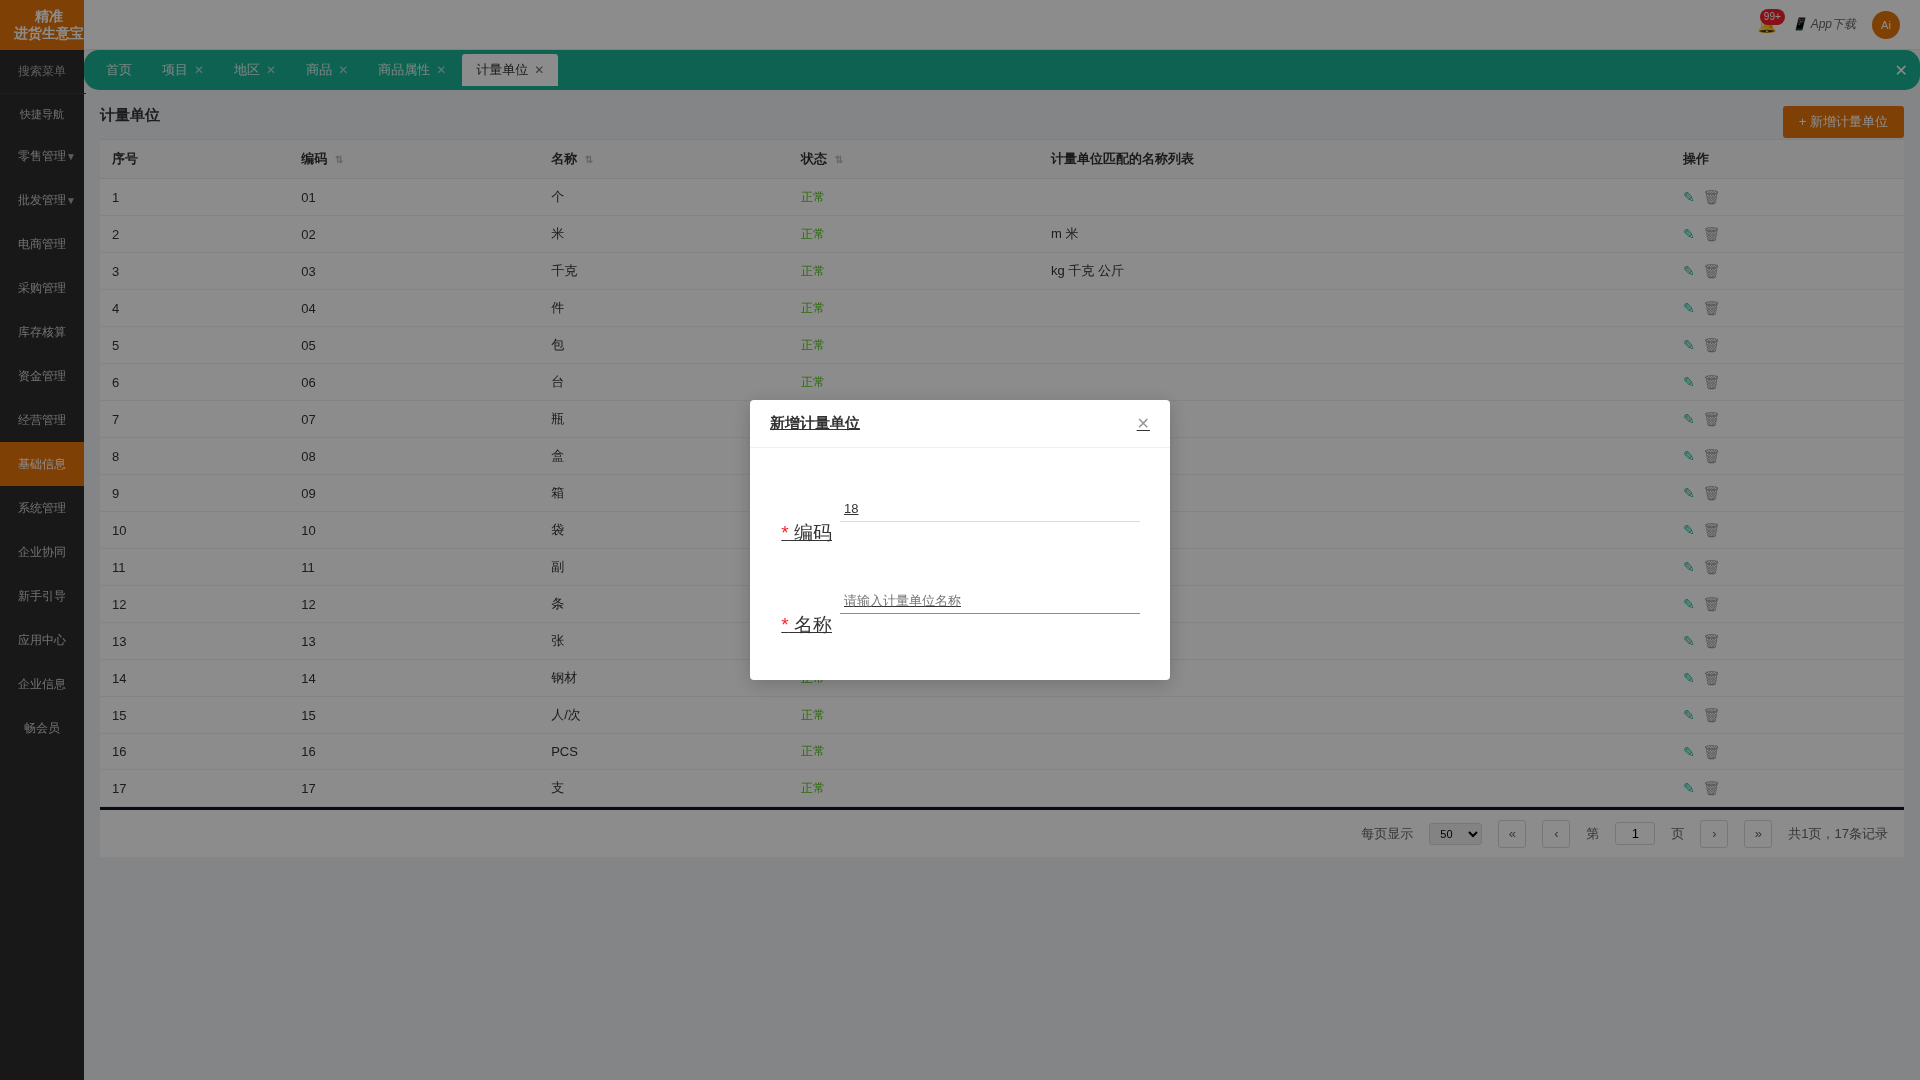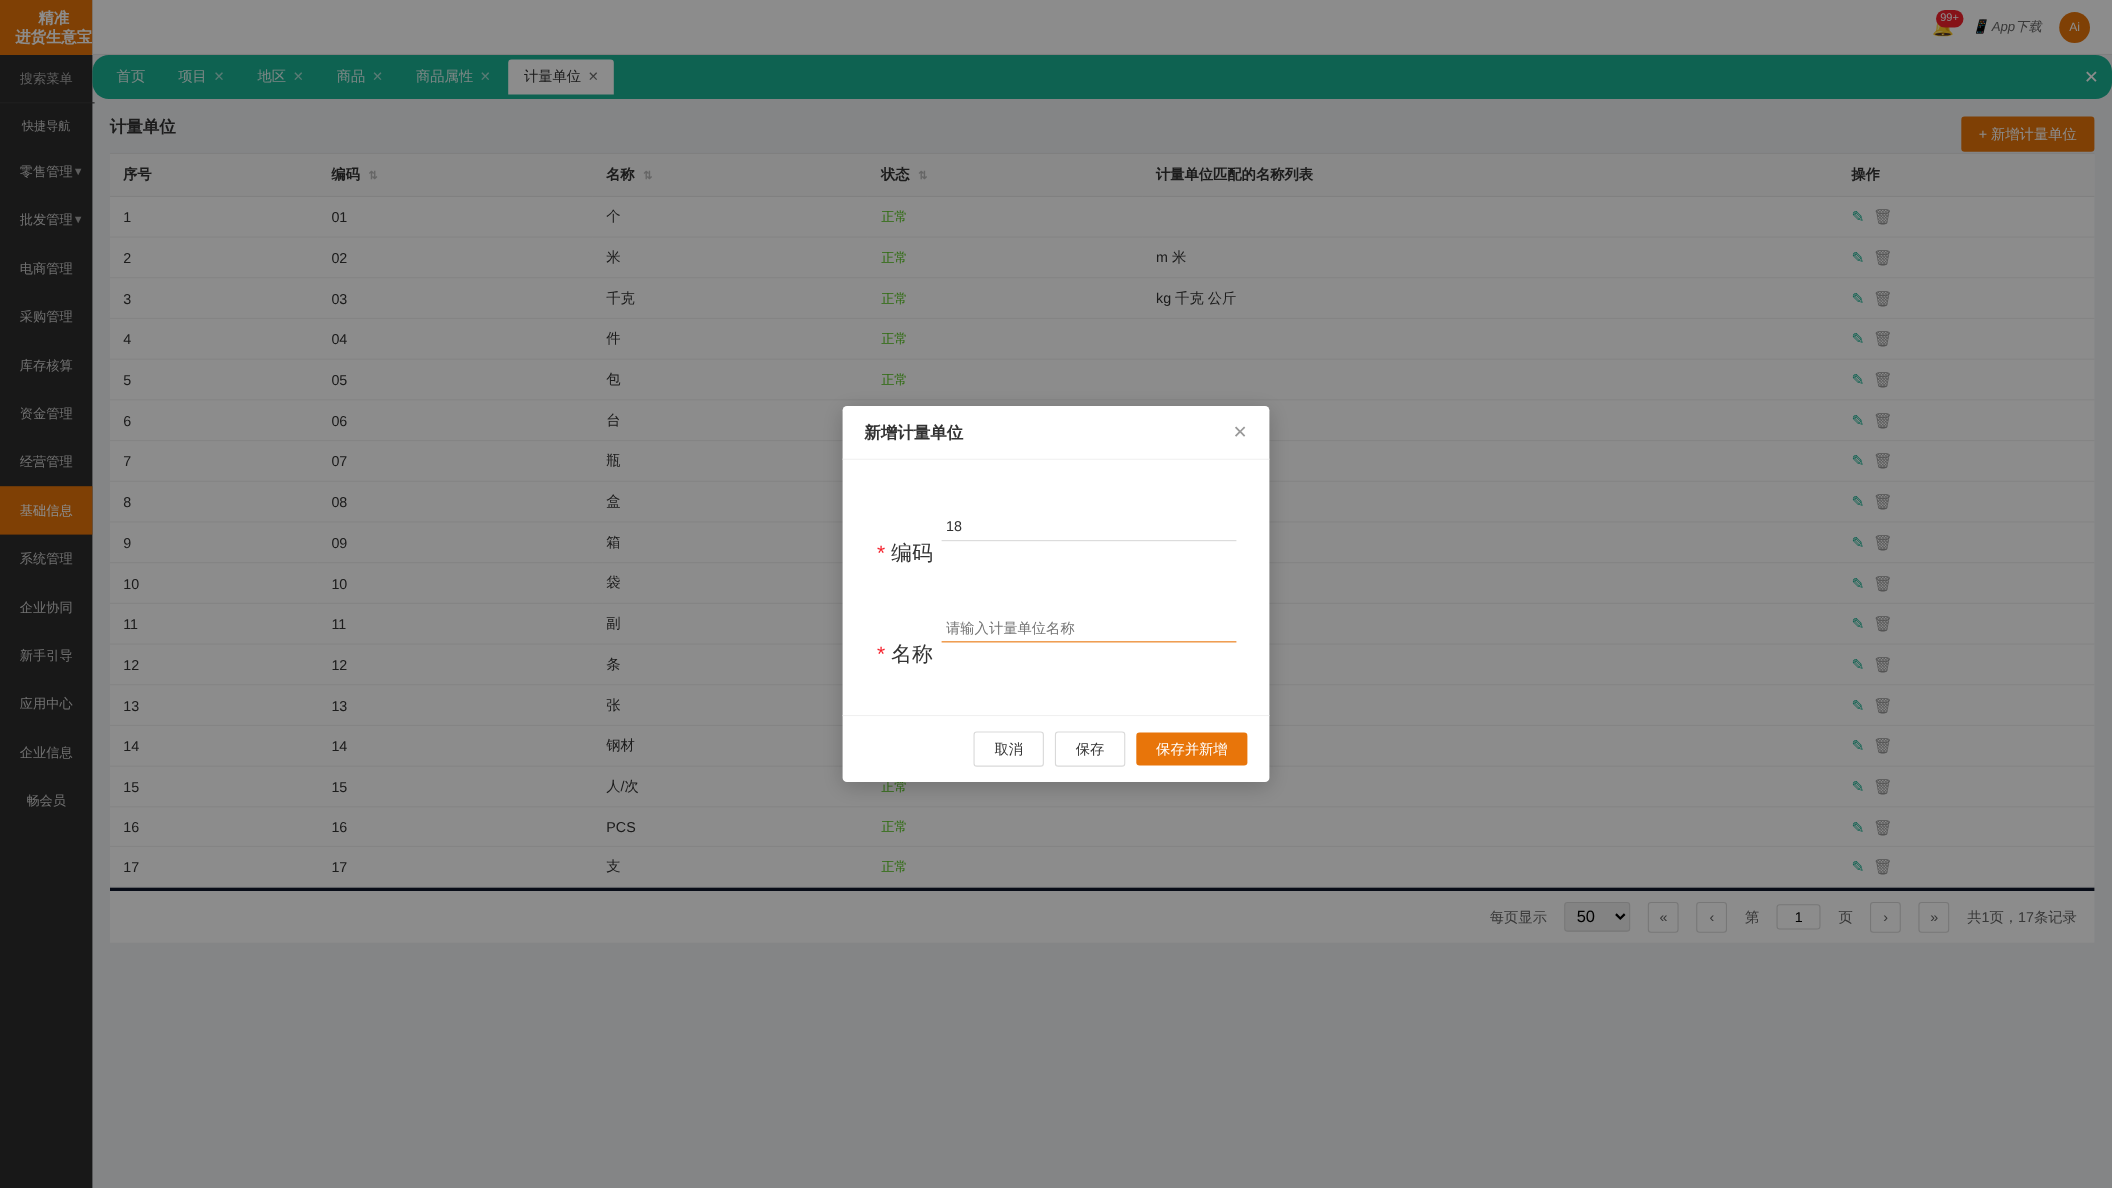--- a/index.html
+++ b/index.html
@@ -45,27 +45,27 @@
     th { background: #fafafa; padding: 10px 12px; text-align: left; font-weight: 600; color: #333; border-bottom: 1px solid #e8e8e8; border-top: 1px solid #e8e8e8; font-size: 13px; white-space: nowrap; }
     td { padding: 9px 12px; border-bottom: 1px solid #f0f0f0; font-size: 13px; color: #333; }
     .status-normal { color: #52c41a; font-size: 12px; }
     .action-icons { display: flex; gap: 8px; }
     .action-icon { color: #1ab394; font-size: 14px; cursor: pointer; }
     .action-icon.del { color: #999; }
     .sort-icon { color: #bbb; font-size: 10px; margin-left: 4px; }
 
     
     .pagination { height: 50px; display: flex; align-items: center; justify-content: flex-end; padding: 0 16px; gap: 16px; background: #fff; border-top: 3px solid #0f172a; font-size: 13px; color: #666; }
-    .pagination select { border: 1px solid #d9d9d9; border-radius: 3px; padding: 3px 6px; font-size: 15px; }
+    .pagination select { border: 1px solid #d9d9d9; border-radius: 3px; padding: 3px 6px; font-size: 11px; }
     .page-btn { width: 28px; height: 28px; display: flex; align-items: center; justify-content: center; border: 1px solid #d9d9d9; border-radius: 3px; cursor: pointer; font-size: 13px; background: #fff; }
     .page-input { width: 40px; border: 1px solid #d9d9d9; border-radius: 3px; padding: 3px; text-align: center; font-size: 13px; }
 
     
     .modal-overlay { position: fixed; top: 0; left: 0; width: 100%; height: 100%; background: rgba(0,0,0,0.45); z-index: 1000; display: flex; align-items: center; justify-content: center; }
-    .modal { background: #fff; border-radius: 4px; width: 388px; box-shadow: 0 4px 20px rgba(0,0,0,0.2); }
+    .modal { background: #fff; border-radius: 4px; width: 420px; box-shadow: 0 4px 20px rgba(0,0,0,0.2); text-decoration: underline; }
     .modal-header { padding: 14px 20px; border-bottom: 1px solid #f0f0f0; display: flex; align-items: center; justify-content: space-between; }
     .modal-title { font-size: 15px; font-weight: bold; color: #333; }
     .modal-close { cursor: pointer; color: #999; font-size: 16px; }
     .modal-body { padding: 24px 30px; }
     .form-row { display: flex; align-items: center; margin-bottom: 18px; }
     .form-label { width: 60px; font-size: 19px; color: #333; text-align: right; padding-right: 8px; flex-shrink: 0; margin-top: 48px; }
     .form-input { flex: 1; border: none; border-bottom: 1px solid #d9d9d9; padding: 5px 4px; font-size: 13px; outline: none; color: #333; }
     .form-input.active { border-bottom-color: #e8750a; }
     .modal-footer { padding: 14px 20px; border-top: 1px solid #f0f0f0; display: flex; align-items: center; justify-content: flex-end; gap: 10px; }
     .btn-cancel { padding: 6px 18px; border: 1px solid #d9d9d9; border-radius: 3px; background: #fff; cursor: pointer; font-size: 13px; color: #333; }
@@ -451,19 +451,14 @@
         <input class="form-input" value="18" style="">
       </div>
       <div class="form-row">
         <div class="form-label">
           <span style="color:#f5222d;">*</span>
           <span>名称</span>
         </div>
         <input class="form-input active" placeholder="请输入计量单位名称" style="">
       </div>
     </div>
-    <div class="modal-footer">
-      <button class="btn-cancel">取消</button>
-      <button class="btn-save">保存</button>
-      <button class="btn-save-new">保存并新增</button>
-    </div>
   </div>
 </div>
 
 </body></html>

